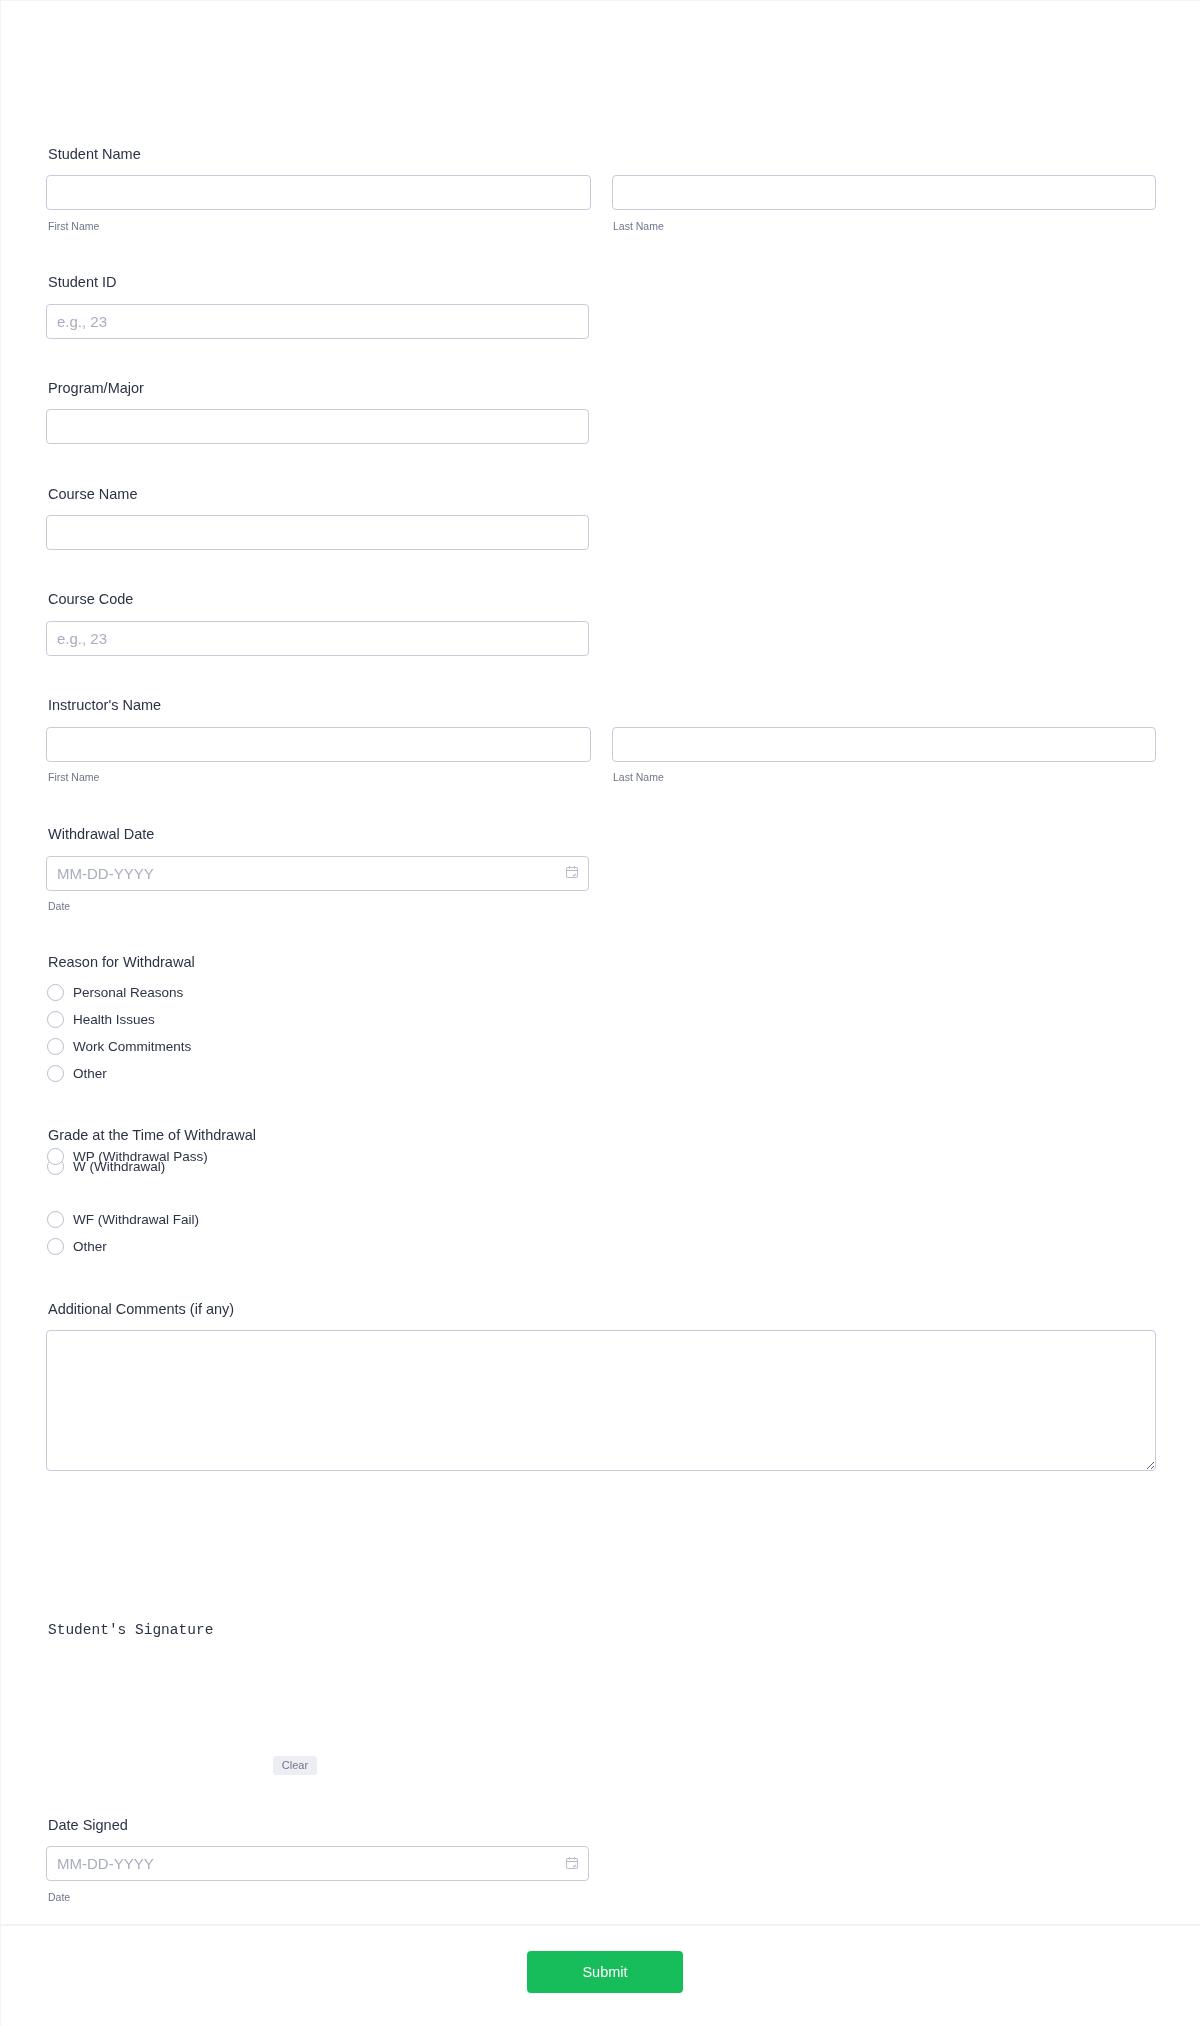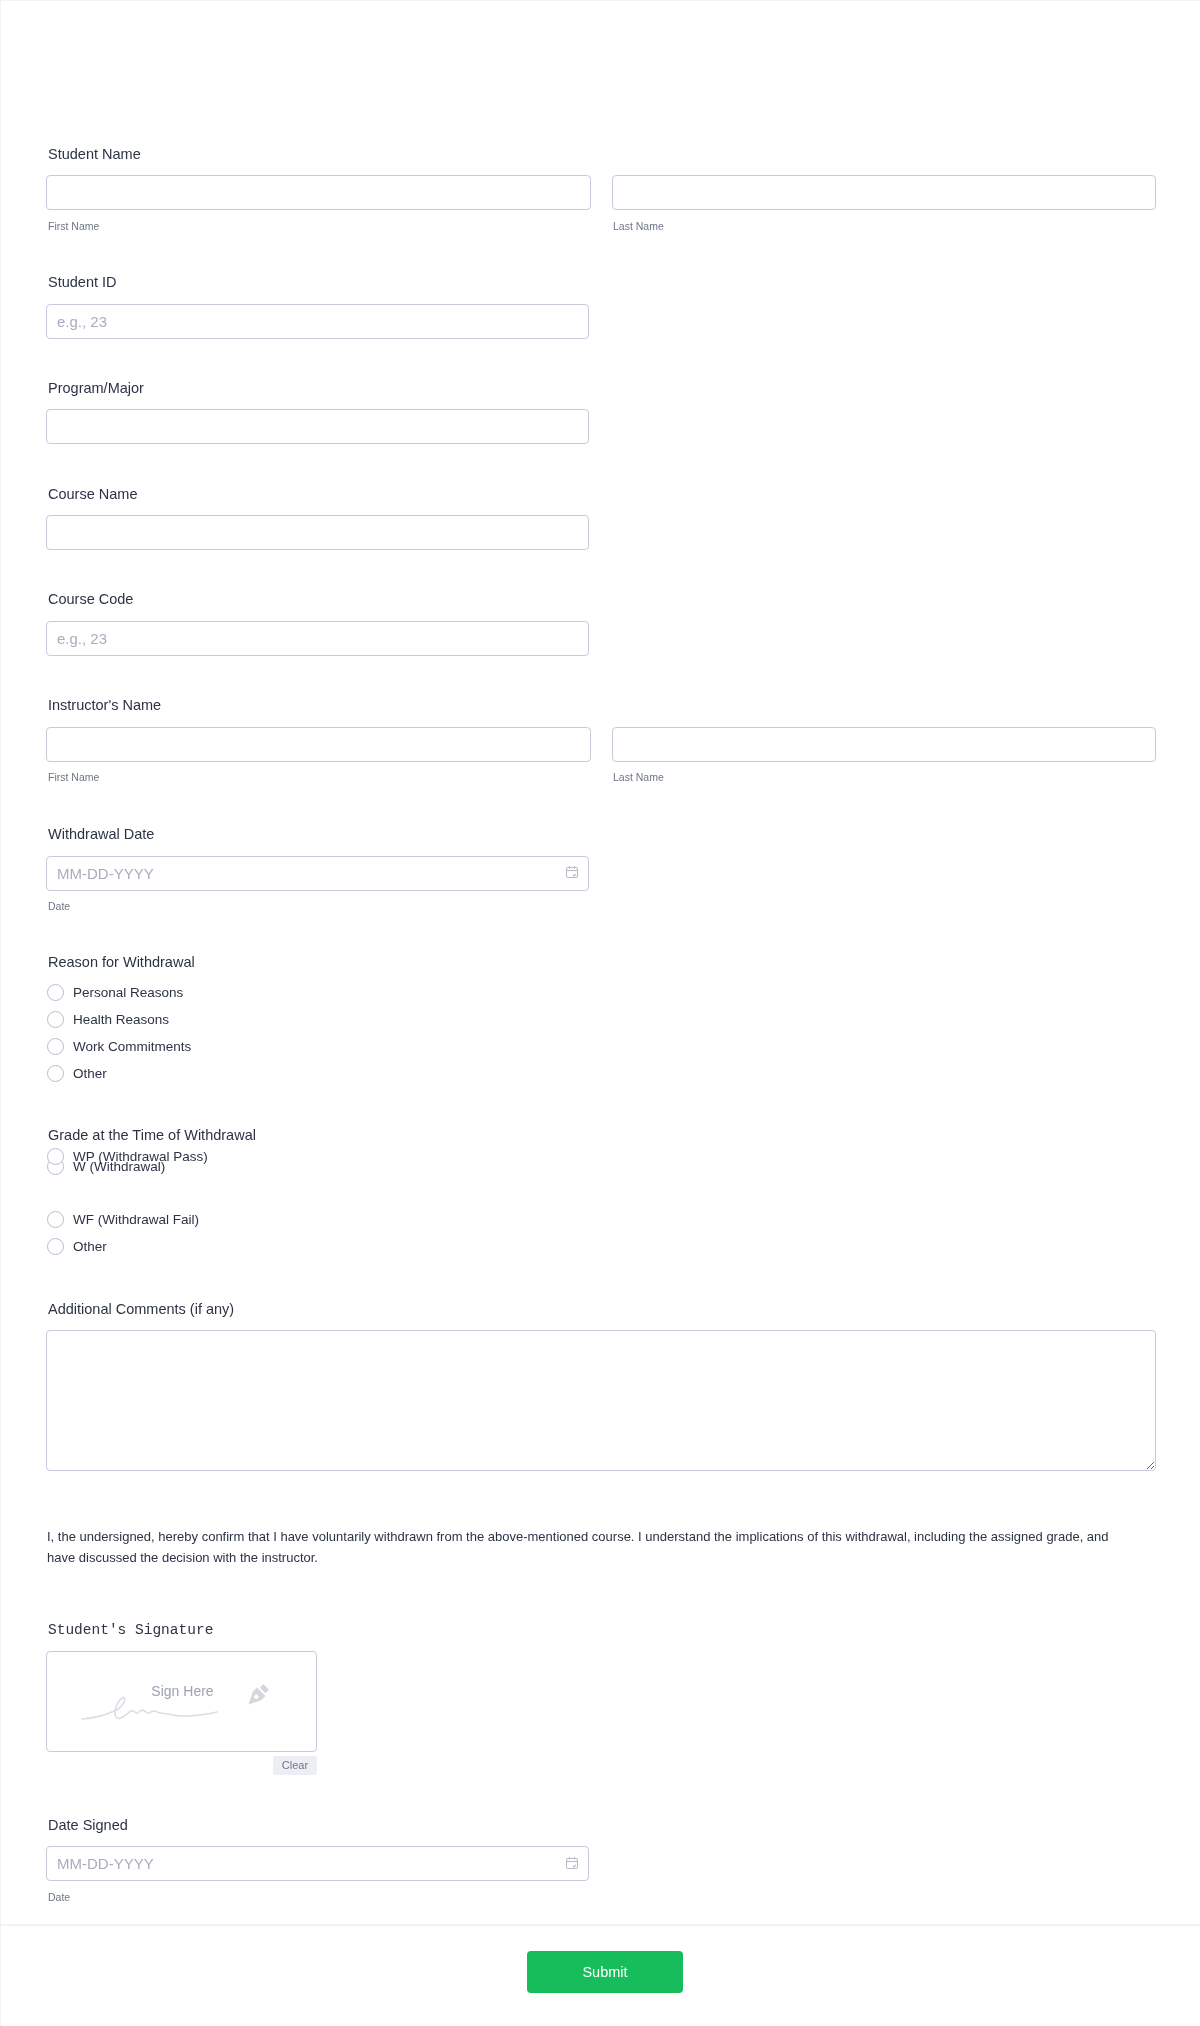--- a/index.html
+++ b/index.html
@@ -126,21 +126,21 @@
   </span>
   <span class="sublabel" style="left:47px; top:899px;">Date</span>
 
   <label class="label" style="top:953px;">Reason for Withdrawal</label>
   <div class="radio-row" style="top:982px;">
     <span class="radio"></span>
     <span class="radio-label">Personal Reasons</span>
   </div>
   <div class="radio-row" style="top:1009px;">
     <span class="radio"></span>
-    <span class="radio-label">Health Reasons</span>
+    <span class="radio-label">Health Issues</span>
   </div>
   <div class="radio-row" style="top:1036px;justify-content:flex-end;">
     <span class="radio"></span>
     <span class="radio-label">Work Commitments</span>
   </div>
   <div class="radio-row" style="top:1063px;">
     <span class="radio"></span>
     <span class="radio-label">Other</span>
   </div>
 
@@ -158,36 +158,22 @@
     <span class="radio-label">WF (Withdrawal Fail)</span>
   </div>
   <div class="radio-row" style="top:1236px;">
     <span class="radio"></span>
     <span class="radio-label">Other</span>
   </div>
 
   <label class="label" style="top:1300px;">Additional Comments (if any)</label>
   <textarea class="input" style="left: 45px; top: 1329px; width: 1110px; height: 141px;"></textarea>
 
-  <p class="paragraph">I, the undersigned, hereby confirm that I have voluntarily withdrawn from the above-mentioned course. I understand the implications of this withdrawal, including the assigned grade, and have discussed the decision with the instructor.</p>
 
   <label class="label" style="top:1621px;font-family:Liberation Mono, monospace;">Student's Signature</label>
-  <div class="sig-box">
-    <span class="sig-text">Sign Here</span>
-    <svg class="sig-svg" width="200" height="45" viewBox="0 0 200 45">
-      <path d="M5 37 C 20 36, 30 32, 40 28 C 48 22, 50 14, 45 16 C 38 20, 34 40, 44 36 C 52 32, 54 26, 58 30 C 60 34, 62 28, 66 28 C 70 30, 70 33, 74 30 C 78 27, 80 31, 84 31 C 92 32, 100 35, 112 34 C 124 33, 132 32, 140 30" fill="none" stroke="#dcdee6" stroke-width="1.6" stroke-linecap="round"></path>
-    </svg>
-    <svg style="position:absolute; left:196px; top:30px;" width="28" height="28" viewBox="0 0 28 28">
-      <g transform="rotate(45 14 14)">
-        <rect x="10" y="1" width="8" height="5" rx="1" fill="#d4d7df"></rect>
-        <path d="M8 8 L20 8 L20 14 L14 26 L8 14 Z" fill="#d4d7df"></path>
-        <circle cx="14" cy="15" r="2.2" fill="#ffffff"></circle>
-      </g>
-    </svg>
-  </div>
   <button class="clear-btn">Clear</button>
 
   <label class="label" style="top:1816px;">Date Signed</label>
   <input class="input" style="left: 45px; top: 1845px; width: 543px;" type="text" placeholder="MM-DD-YYYY">
   <span class="cal-icon" style="left:564px; top:1855px;">
     <svg width="14" height="14" viewBox="0 0 14 14" fill="none" stroke="#b9bdcb" stroke-width="1.1">
       <rect x="1.5" y="2.5" width="11" height="10" rx="1.5"></rect>
       <line x1="1.5" y1="5.5" x2="12.5" y2="5.5"></line>
       <line x1="4.5" y1="1" x2="4.5" y2="3.5"></line>
       <line x1="9.5" y1="1" x2="9.5" y2="3.5"></line>

